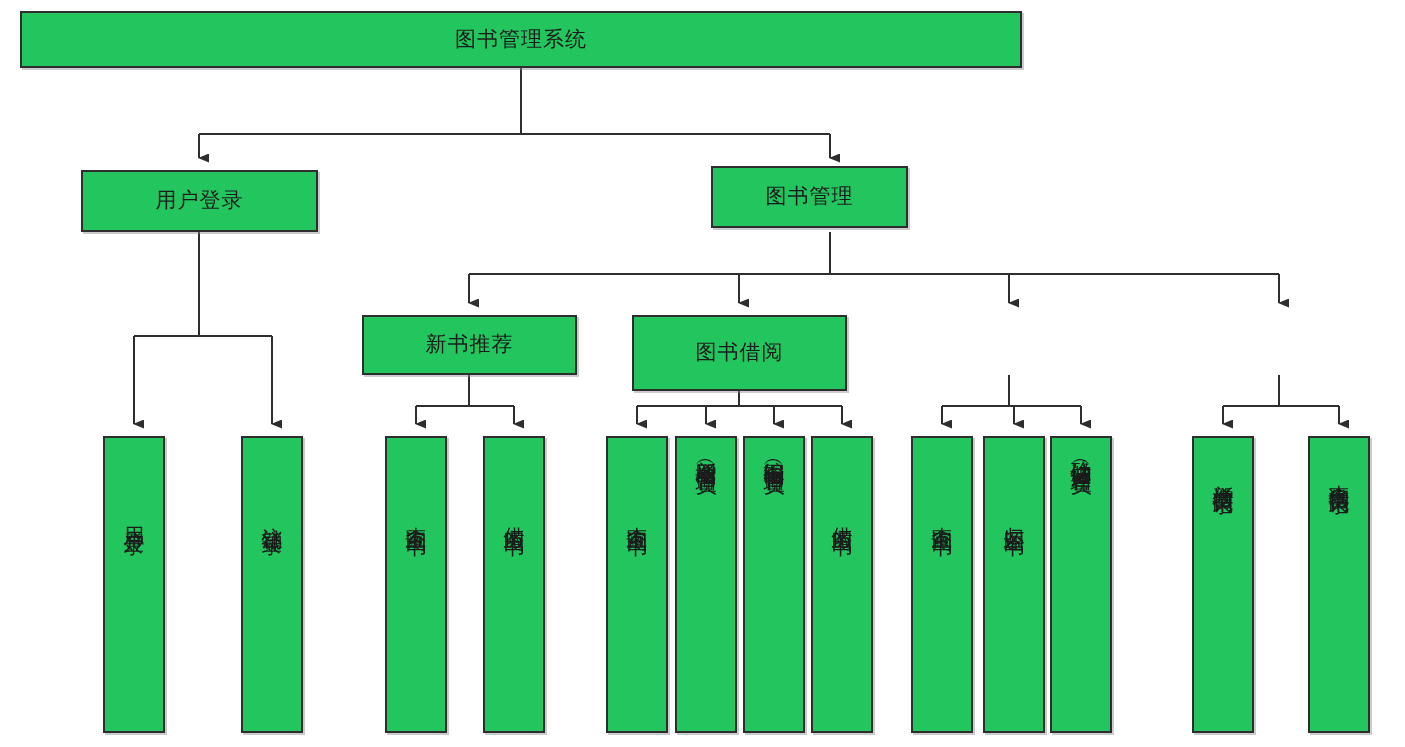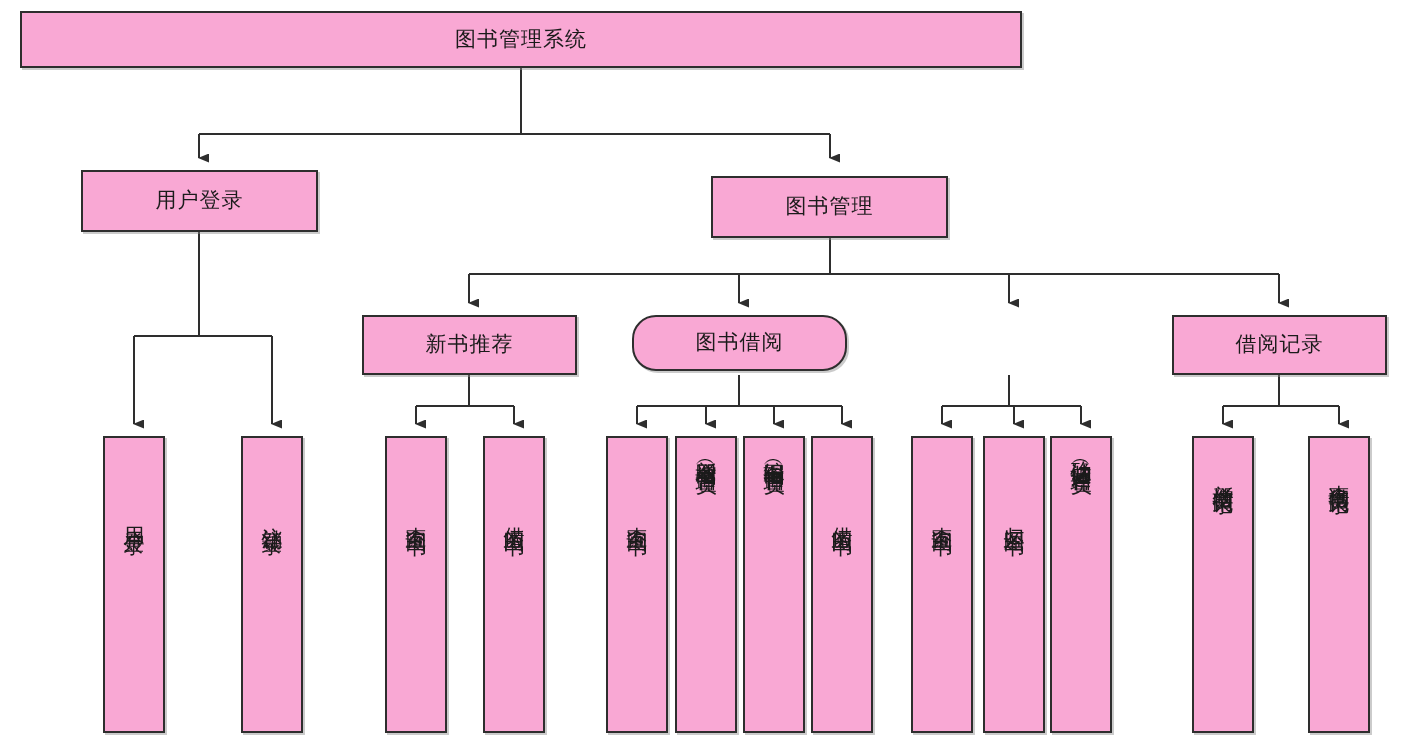--- a/index.html
+++ b/index.html
@@ -23,21 +23,21 @@
     position: absolute;
     left: 0;
     top: 0;
     width: 1405px;
     height: 747px;
     pointer-events: none;
   }
   .node {
     position: absolute;
     box-sizing: border-box;
-    background: #f9a8d4;
+    background: #22c55e;
     border: 2.5px solid #2e2e2e;
     box-shadow: 2px 2px 0 rgba(140,140,140,0.45);
     display: flex;
     align-items: center;
     justify-content: center;
     color: #1b1b1b;
   }
   .node-h .label {
     font-size: 21px;
     line-height: 1.1;
@@ -125,32 +125,29 @@
     </g>
   </svg>
 
   <div class="node node-h" style="left:20px; top:11px; width:1002px; height:57px;">
     <span class="label">图书管理系统</span>
   </div>
 
   <div class="node node-h" style="left:81px; top:170px; width:237px; height:62px;">
     <span class="label">用户登录</span>
   </div>
-  <div class="node node-h" style="left:711px; top:176px; width:237px; height:62px;">
+  <div class="node node-h" style="left:711px; top:166px; width:197px; height:62px;">
     <span class="label">图书管理</span>
   </div>
 
   <div class="node node-h" style="left:362px; top:315px; width:215px; height:60px;">
     <span class="label">新书推荐</span>
   </div>
-  <div class="node node-h" style="left:632px; top:315px; width:215px; height:56px;border-radius:24px;">
+  <div class="node node-h" style="left:632px; top:315px; width:215px; height:76px;">
     <span class="label">图书借阅</span>
-  </div>
-  <div class="node node-h" style="left:1172px; top:315px; width:215px; height:60px;">
-    <span class="label">借阅记录</span>
   </div>
 
   <div class="node node-v" style="left:103px; top:436px; width:62px; height:297px; padding-top:72px;">
     <span class="label">用户登录</span>
   </div>
   <div class="node node-v" style="left:241px; top:436px; width:62px; height:297px; padding-top:72px;">
     <span class="label">注销登录</span>
   </div>
 
   <div class="node node-v" style="left:385px; top:436px; width:62px; height:297px; padding-top:72px;">

